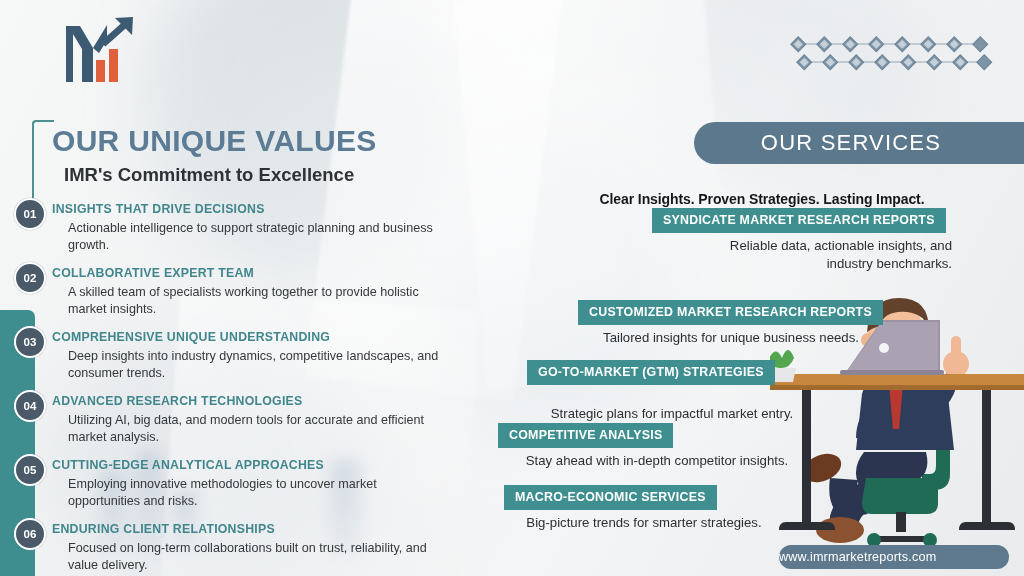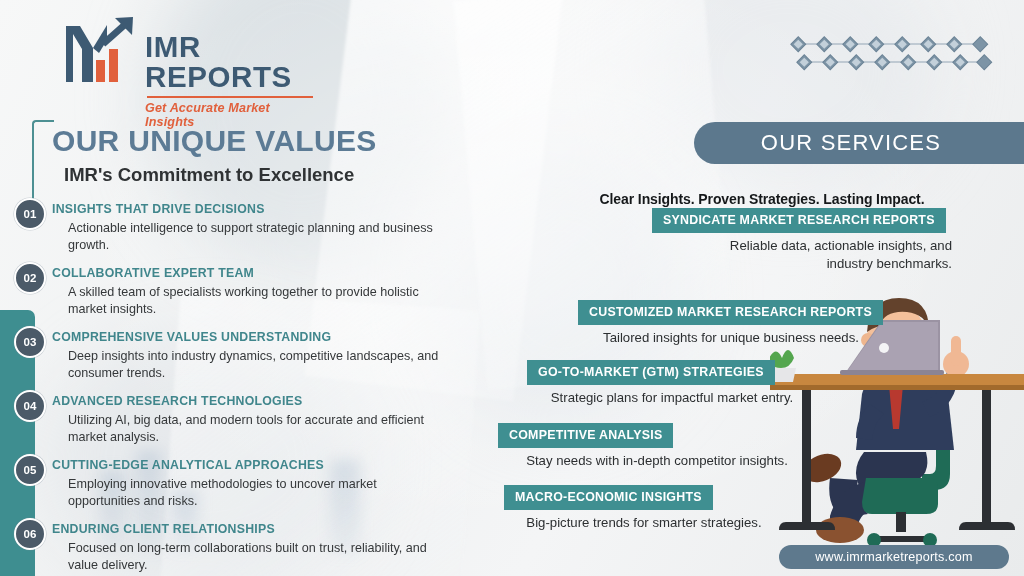--- a/index.html
+++ b/index.html
@@ -127,34 +127,34 @@
   .svc-desc {
     font-size:13.2px; color:#2c2f31; line-height:1.35; padding-top:4px;
     text-align:center;
   }
 
   .s1 { left:652px; top:208px; width:320px; }
   .s1 .svc-desc { padding-left:44px; text-align:right; width:300px; }
   .s2 { left:578px; top:300px; width:310px; }
   .s2 .svc-desc { width:306px; }
   .s3 { left:527px; top:360px; width:290px; }
-  .s3 .svc-desc { width:286px; padding-left:4px; }
+  .s3 .svc-desc { width:286px; padding-left:4px;margin-top:16px; }
   .s4 { left:498px; top:423px; width:260px; }
   .s4 .svc-desc { text-align:center; width:300px; padding-left:18px; }
   .s5 { left:504px; top:485px; width:290px; }
   .s5 .svc-desc { text-align:center; width:280px; padding-left:0px; }
 
   
   #person { position:absolute; left:770px; top:282px; width:254px; height:268px; }
 
   
   #url-pill {
     position:absolute; left:779px; top:545px; width:230px; height:24px;
     background:#5e798d; border-radius:12px;
-    display:flex; align-items:center; justify-content:center;
+    display:flex; align-items:center; justify-content:flex-start;
   }
   #url-pill span { color:#ffffff; font-size:12.6px; letter-spacing:.2px; }
 </style>
 </head>
 <body>
 
 <div id="bg">
   <div class="bg-base"></div>
   <div class="bg-blob blob-1"></div>
   <div class="bg-blob blob-3"></div>
@@ -172,25 +172,20 @@
 
 <div id="logo">
   <svg class="logo-mark" viewBox="0 0 76 70">
     <path d="M3 66 L3 10 L17 10 L30 32 L30 66 L19 66 L19 33 L10 18 L10 66 Z" fill="#3d5a73"></path>
     <path d="M30 32 L44 9 L44 24 L36 37 Z" fill="#3d5a73"></path>
     <rect x="33" y="44" width="9" height="22" fill="#e1603c"></rect>
     <rect x="46" y="33" width="9" height="33" fill="#e1603c"></rect>
     <path d="M40 28 L66 5" stroke="#3d5a73" stroke-width="7" fill="none" stroke-linecap="butt"></path>
     <path d="M52 2 L70 1 L69 19 Z" fill="#3d5a73"></path>
   </svg>
-  <div class="logo-text">
-    <div class="logo-title">IMR REPORTS</div>
-    <div class="logo-rule"></div>
-    <div class="logo-tag">Get Accurate Market Insights</div>
-  </div>
 </div>
 
 <svg id="diamonds" viewBox="0 0 205 38">
   <line x1="8" y1="10" x2="197" y2="10" stroke="#93a6b5" stroke-width="1.1"></line>
   <line x1="8" y1="28" x2="197" y2="28" stroke="#93a6b5" stroke-width="1.1"></line>
   <g fill="#7d94a6" stroke="#6b8396" stroke-width="1">
     <rect x="4" y="5" width="10.5" height="10.5" transform="rotate(45 9.25 10.25)"></rect>
     <rect x="30" y="5" width="10.5" height="10.5" transform="rotate(45 35.25 10.25)"></rect>
     <rect x="56" y="5" width="10.5" height="10.5" transform="rotate(45 61.25 10.25)"></rect>
     <rect x="82" y="5" width="10.5" height="10.5" transform="rotate(45 87.25 10.25)"></rect>
@@ -237,21 +232,21 @@
       <div class="v-title">INSIGHTS THAT DRIVE DECISIONS</div>
       <div class="v-desc">Actionable intelligence to support strategic planning and business growth.</div>
     </div>
     <div class="value-item">
       <div class="badge">02</div>
       <div class="v-title">COLLABORATIVE EXPERT TEAM</div>
       <div class="v-desc">A skilled team of specialists working together to provide holistic market insights.</div>
     </div>
     <div class="value-item">
       <div class="badge">03</div>
-      <div class="v-title">COMPREHENSIVE VALUES UNDERSTANDING</div>
+      <div class="v-title">COMPREHENSIVE UNIQUE UNDERSTANDING</div>
       <div class="v-desc">Deep insights into industry dynamics, competitive landscapes, and consumer trends.</div>
     </div>
     <div class="value-item">
       <div class="badge">04</div>
       <div class="v-title">ADVANCED RESEARCH TECHNOLOGIES</div>
       <div class="v-desc">Utilizing AI, big data, and modern tools for accurate and efficient market analysis.</div>
     </div>
     <div class="value-item">
       <div class="badge">05</div>
       <div class="v-title">CUTTING-EDGE ANALYTICAL APPROACHES</div>
@@ -343,23 +338,23 @@
   <div class="service s2">
     <div class="svc-chip">CUSTOMIZED MARKET RESEARCH REPORTS</div>
     <div class="svc-desc">Tailored insights for unique business needs.</div>
   </div>
   <div class="service s3">
     <div class="svc-chip">GO-TO-MARKET (GTM) STRATEGIES</div>
     <div class="svc-desc">Strategic plans for impactful market entry.</div>
   </div>
   <div class="service s4">
     <div class="svc-chip">COMPETITIVE ANALYSIS</div>
-    <div class="svc-desc">Stay needs with in-depth competitor insights.</div>
+    <div class="svc-desc">Stay ahead with in-depth competitor insights.</div>
   </div>
   <div class="service s5">
-    <div class="svc-chip">MACRO-ECONOMIC INSIGHTS</div>
+    <div class="svc-chip">MACRO-ECONOMIC SERVICES</div>
     <div class="svc-desc">Big-picture trends for smarter strategies.</div>
   </div>
 </div>
 
 <div id="url-pill">
   <span>www.imrmarketreports.com</span>
 </div>
 
 </body></html>

